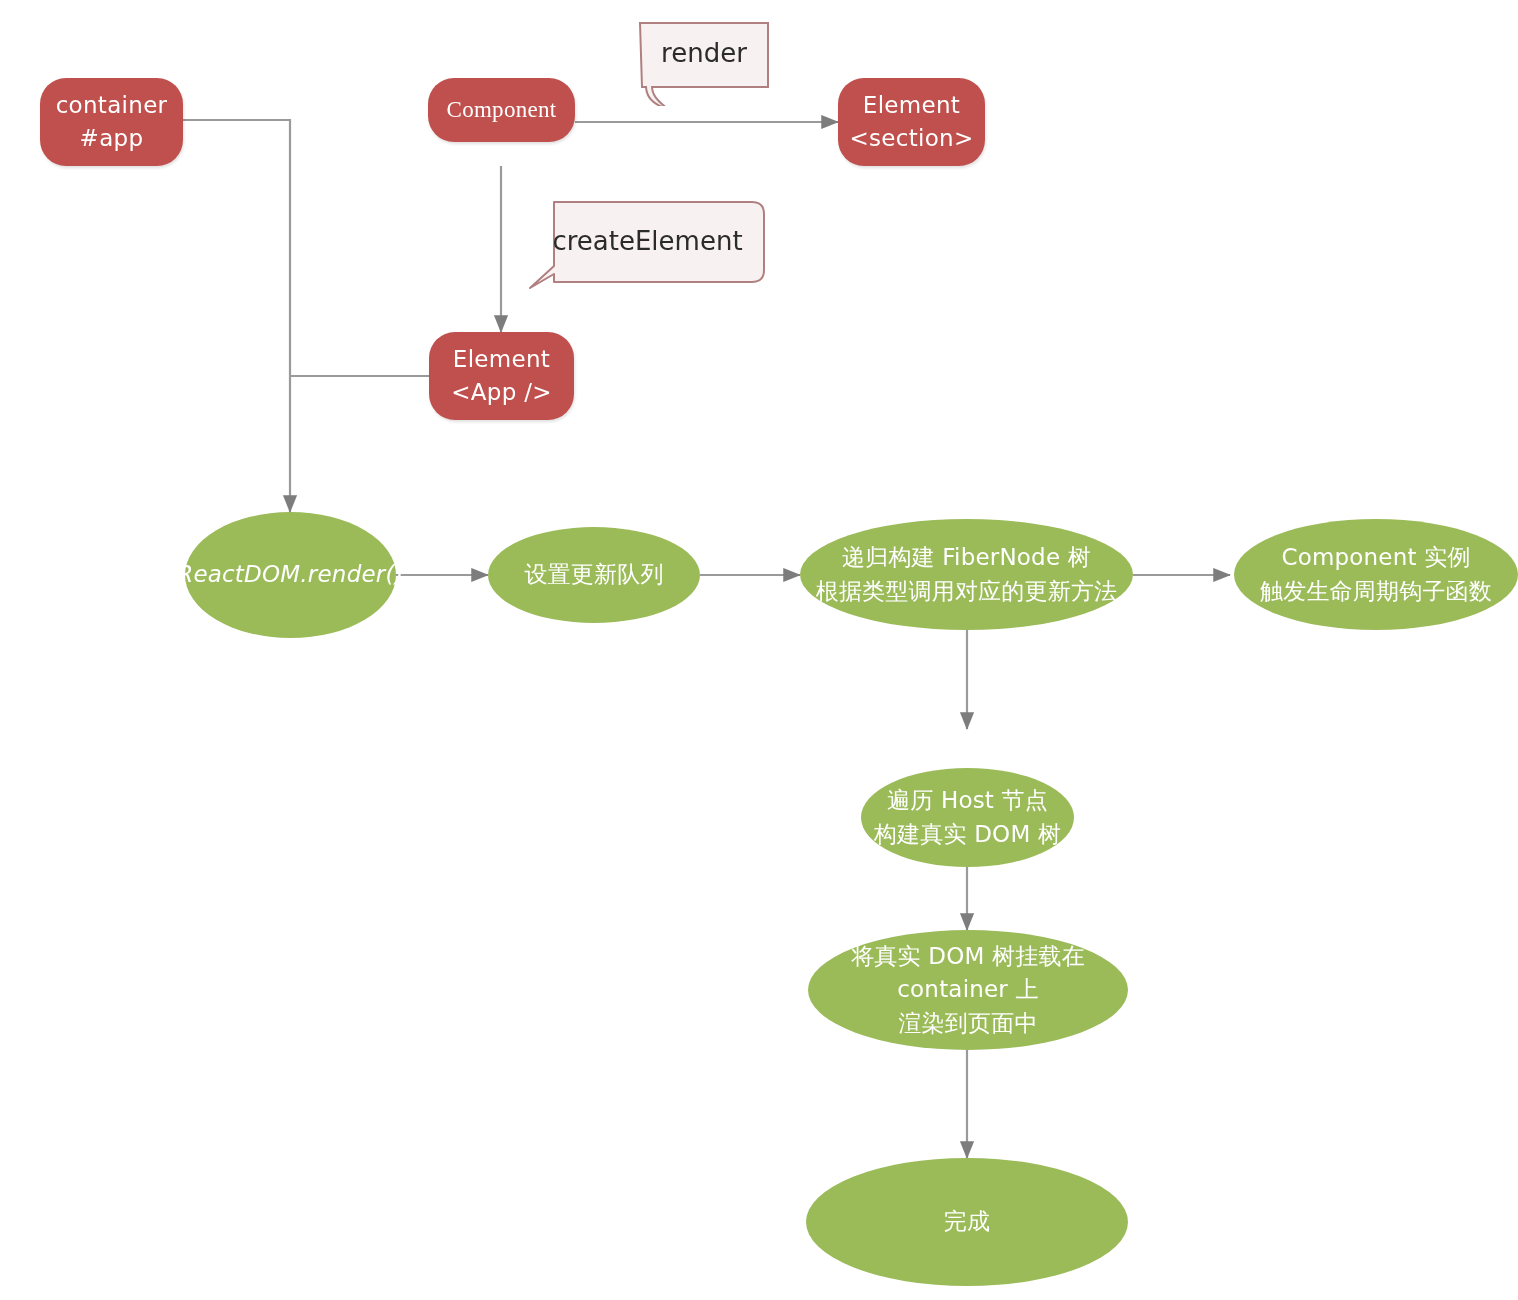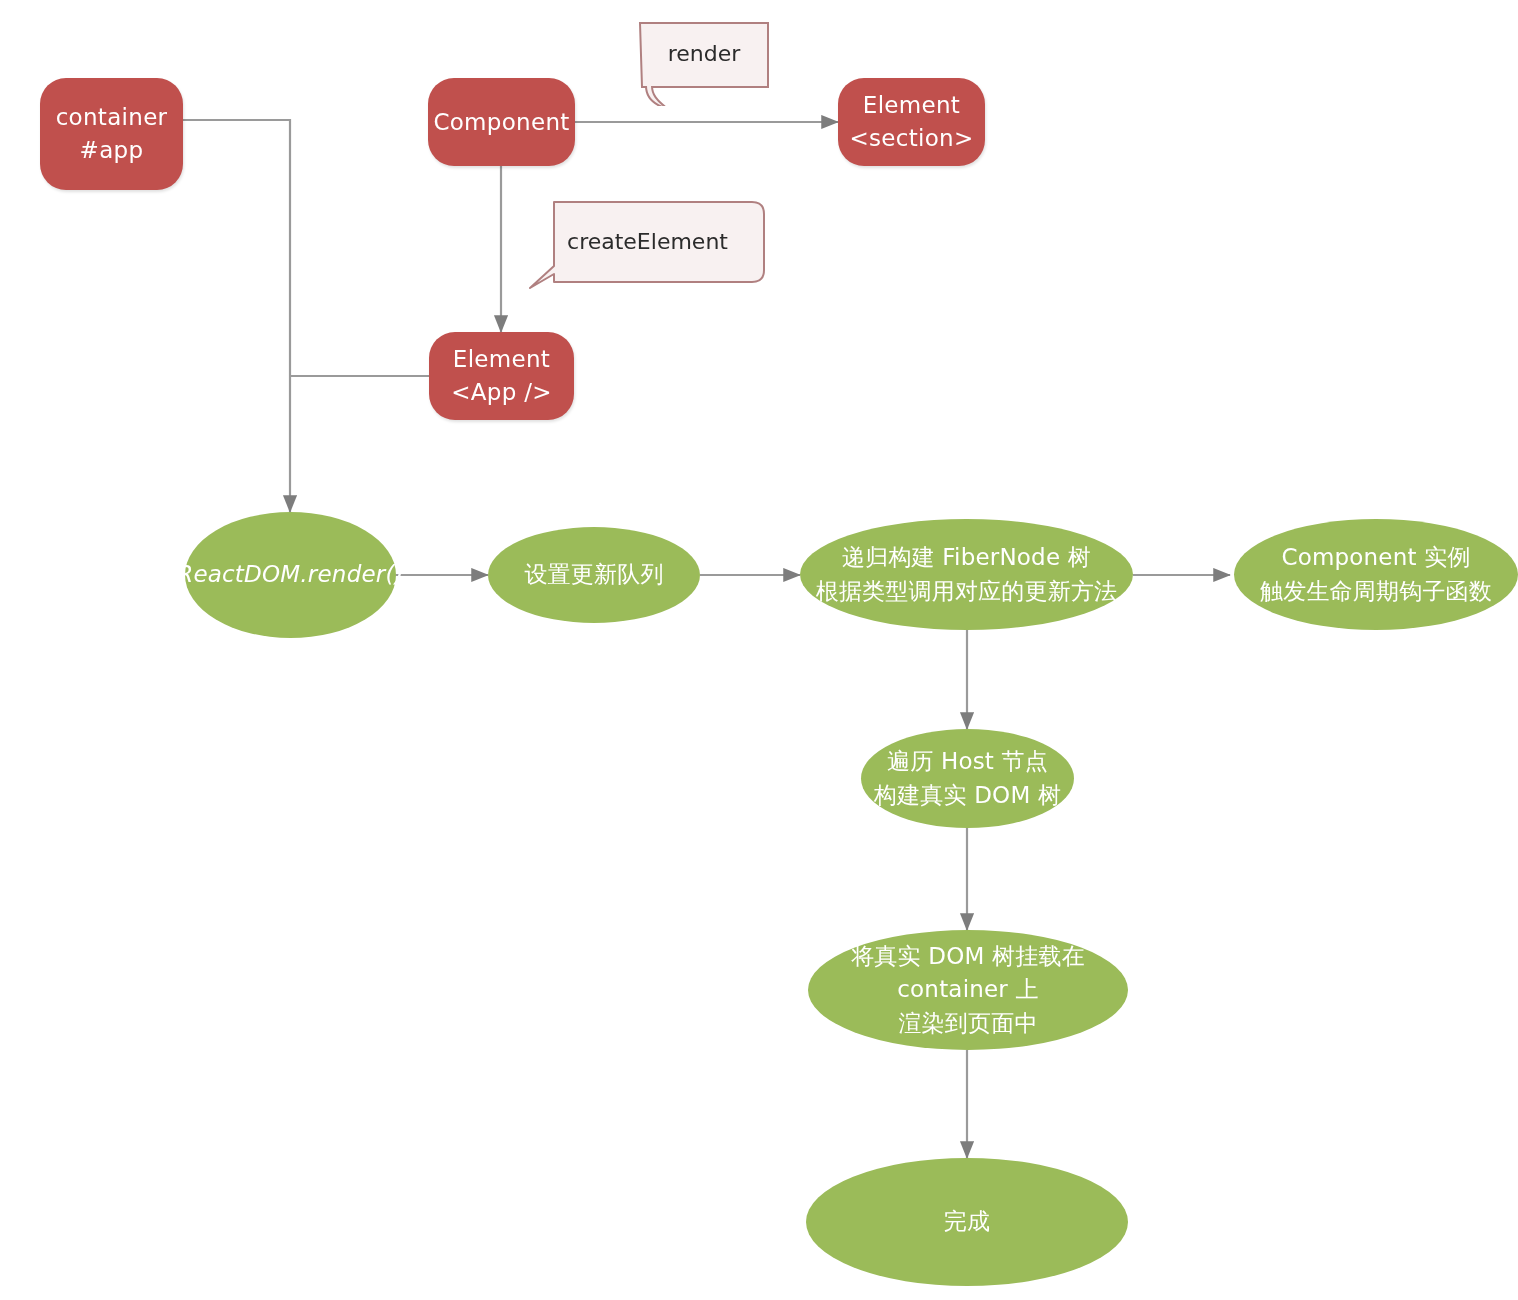--- a/index.html
+++ b/index.html
@@ -53,21 +53,21 @@
   .node-line { display: block; white-space: nowrap; }
 
   .callout {
     position: absolute;
     z-index: 4;
     box-sizing: border-box;
     display: flex;
     align-items: center;
     justify-content: center;
     color: #2b2b2b;
-    font-size: 22px;
+    font-size: 26px;
     font-family: "DejaVu Sans", sans-serif;
   }
   .callout-body {
     position: absolute;
     left: 0; top: 0;
     width: 100%;
     height: 100%;
   }
   .callout-text {
     position: relative;
@@ -101,26 +101,26 @@
 
     <path d="M1133,575 L1230,575" fill="none" stroke="#9a9a9a" stroke-width="2.2" marker-end="url(#arrow)"></path>
 
     <path d="M967,630 L967,729" fill="none" stroke="#9a9a9a" stroke-width="2.2" marker-end="url(#arrow)"></path>
 
     <path d="M967,828 L967,930" fill="none" stroke="#9a9a9a" stroke-width="2.2" marker-end="url(#arrow)"></path>
 
     <path d="M967,1050 L967,1158" fill="none" stroke="#9a9a9a" stroke-width="2.2" marker-end="url(#arrow)"></path>
   </svg>
 
-  <div class="node node-rect" style="left:40px; top:78px; width:143px; height:112px;">
+  <div class="node node-rect" style="left:40px; top:78px; width:143px; height:88px;">
     <span class="node-line">container</span>
     <span class="node-line">#app</span>
   </div>
 
-  <div class="node node-rect" style="left:428px; top:78px; width:147px; height:88px;">
+  <div class="node node-rect" style="left:428px; top:78px; width:147px; height:64px;font-family:Liberation Serif, serif;">
     <span class="node-line">Component</span>
   </div>
 
   <div class="node node-rect" style="left:838px; top:78px; width:147px; height:88px;">
     <span class="node-line">Element</span>
     <span class="node-line">&lt;section&gt;</span>
   </div>
 
   <div class="node node-rect" style="left:429px; top:332px; width:145px; height:88px;">
     <span class="node-line">Element</span>
@@ -138,21 +138,21 @@
 
   <div class="node node-ellipse" style="left:488px; top:527px; width:212px; height:96px;">
     <span class="node-line">设置更新队列</span>
   </div>
 
   <div class="node node-ellipse" style="left:1234px; top:519px; width:284px; height:111px;text-align:center;">
     <span class="node-line">Component 实例</span>
     <span class="node-line">触发生命周期钩子函数</span>
   </div>
 
-  <div class="node node-ellipse" style="left:861px; top:729px; width:213px; height:99px;">
+  <div class="node node-ellipse" style="left:861px; top:768px; width:213px; height:99px;">
     <span class="node-line">遍历 Host 节点</span>
     <span class="node-line">构建真实 DOM 树</span>
   </div>
 
   <div class="node node-ellipse" style="left:808px; top:930px; width:320px; height:120px;">
     <span class="node-line">将真实 DOM 树挂载在</span>
     <span class="node-line">container 上</span>
     <span class="node-line">渲染到页面中</span>
   </div>
 

